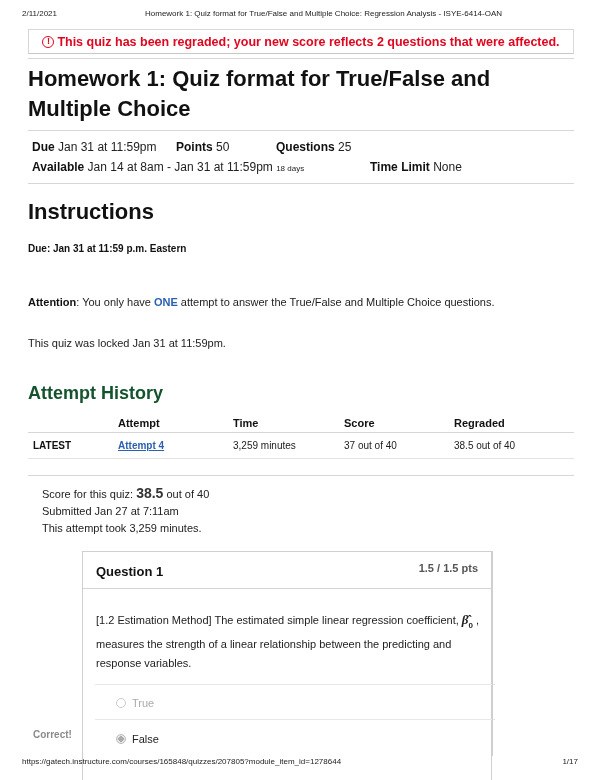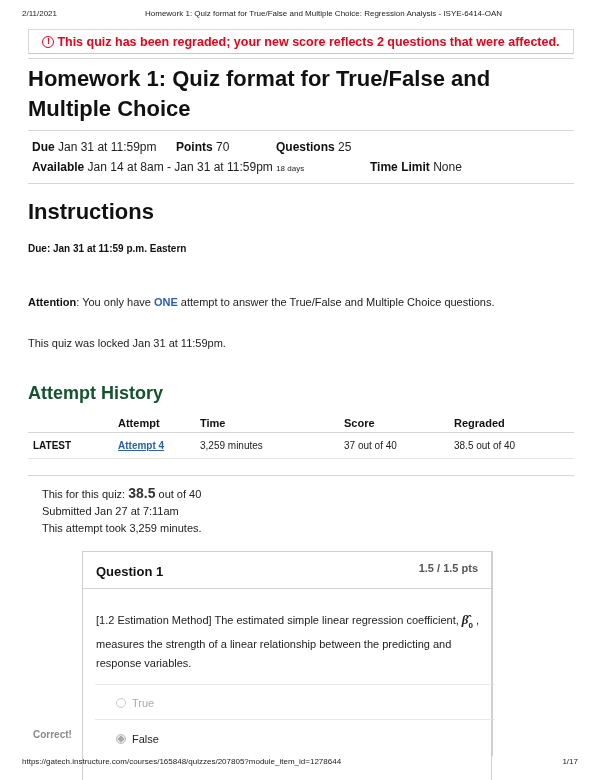--- a/index.html
+++ b/index.html
@@ -47,21 +47,21 @@
     .locked { position: absolute; top: 337px; left: 28px; font-size: 11px; color: #222; }
 
     .h-attempt { position: absolute; top: 383px; left: 28px; font-size: 18px; color: #14532d; }
 
     .attempt-table { position: absolute; top: 415px; left: 28px; width: 546px; font-size: 10px; color: #222; }
     .attempt-table .row { position: relative; height: 16px; }
     .attempt-table .hdr { font-weight: bold; font-size: 11px; color: #111; height: 17px; }
     .attempt-table .cell { position: absolute; top: 2px; white-space: nowrap; }
     .attempt-table .c0 { left: 5px; font-weight: bold; color: #111; }
     .attempt-table .c1 { left: 90px; }
-    .attempt-table .c2 { left: 172px; }
+    .attempt-table .c2 { left: 205px; }
     .attempt-table .c3 { left: 316px; }
     .attempt-table .c4 { left: 426px; }
     .attempt-table a { color: #2b5fb0; font-weight: bold; text-decoration: underline; }
 
     .score-block { position: absolute; top: 485px; left: 42px; font-size: 11px; color: #222; line-height: 17px; }
     .score-block .big { font-size: 14px; font-weight: bold; color: #333; }
 
     .question-card {
       position: absolute; top: 551px; left: 82px; width: 410px; height: 240px;
       border: 1px solid #cfcfcf; border-bottom: none; background: #fff;
@@ -109,21 +109,21 @@
 <h1 class="quiz-title">Homework 1: Quiz format for True/False and Multiple Choice</h1>
 
 <div class="rule" style="top:130px;"></div>
 
 <div class="meta" style="top:140px;">
   <b>Due</b>
   <span>Jan 31 at 11:59pm</span>
 </div>
 <div class="meta" style="top:140px; left:176px;">
   <b>Points</b>
-  <span>70</span>
+  <span>50</span>
 </div>
 <div class="meta" style="top:140px; left:276px;">
   <b>Questions</b>
   <span>25</span>
 </div>
 <div class="meta" style="top:160px;">
   <b>Available</b>
   <span>Jan 14 at 8am - Jan 31 at 11:59pm</span>
   <span class="small">18 days</span>
 </div>
@@ -157,21 +157,21 @@
     <span class="cell c3" style="top:7px;">37 out of 40</span>
     <span class="cell c4" style="top:7px;">38.5 out of 40</span>
   </div>
   <div style="height:1px;background:#e4e4e4;"></div>
   <div style="height:16px;"></div>
   <div style="height:1px;background:#d6d6d6;"></div>
 </div>
 
 <div class="score-block">
   <div>
-    <span>This for this quiz: </span><span class="big">38.5</span><span> out of 40</span>
+    <span>Score for this quiz: </span><span class="big">38.5</span><span> out of 40</span>
   </div>
   <div>Submitted Jan 27 at 7:11am</div>
   <div>This attempt took 3,259 minutes.</div>
 </div>
 
 <div class="question-card">
   <div class="q-header">
     <span class="q-title">Question 1</span>
     <span class="q-pts">1.5 / 1.5 pts</span>
   </div>

